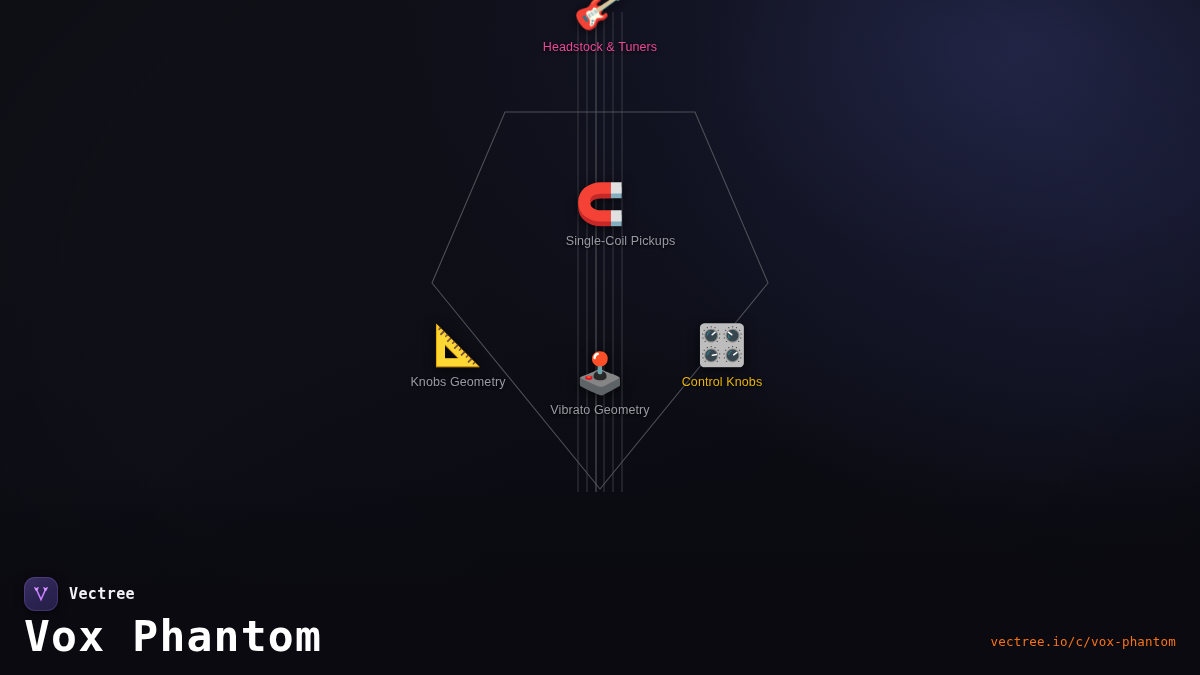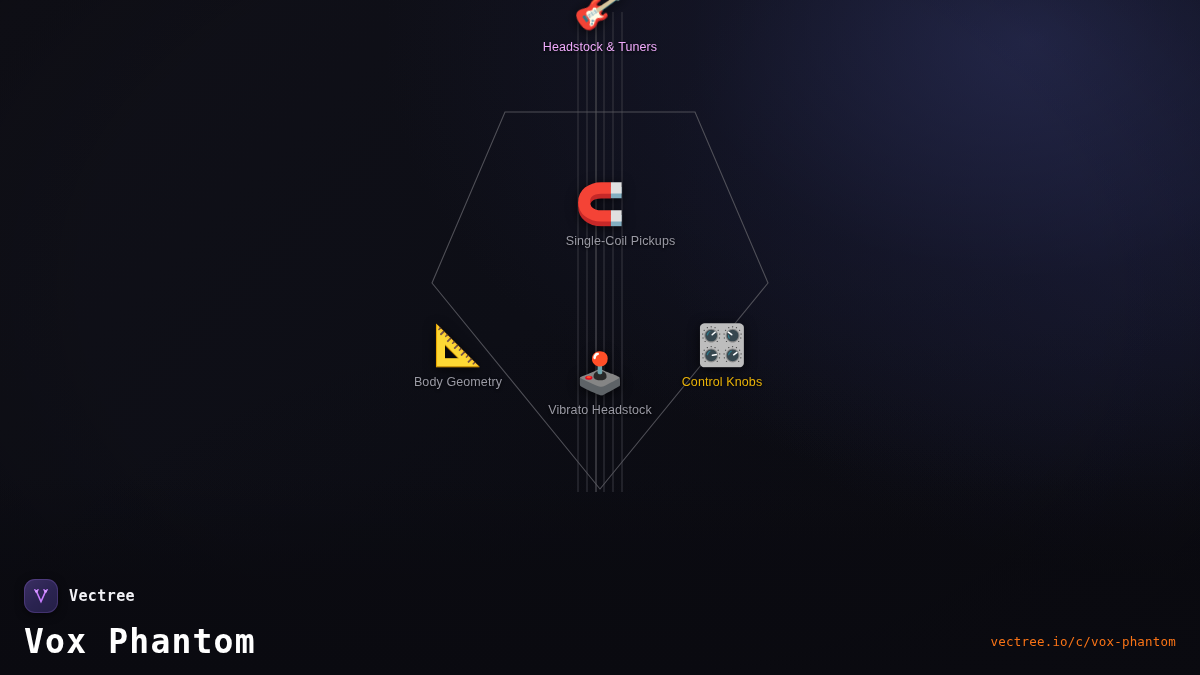--- a/index.html
+++ b/index.html
@@ -79,23 +79,22 @@
     display:flex; align-items:center; justify-content:center;
   }
   .brand-name {
     font-family:"DejaVu Sans Mono", monospace;
     font-size:15px;
     font-weight:bold;
     color:#f2f2f6;
     letter-spacing:0.4px;
   }
   .product-title {
-    margin-top:9px;
     font-family:"DejaVu Sans Mono", monospace;
-    font-size:33px;
+    font-size:43px;
     font-weight:bold;
     color:#ffffff;
     letter-spacing:1.2px;
   }
   #url {
     position:absolute;
     right:24px; bottom:26px;
     z-index:5;
     font-family:"DejaVu Sans Mono", monospace;
     font-size:12.5px;
@@ -122,33 +121,33 @@
           <line x1="613" x2="613" y1="12" y2="492" stroke="#3a3a42" stroke-width="1.1" opacity="0.9"></line>
           <line x1="622" x2="622" y1="12" y2="492" stroke="#3a3a42" stroke-width="1.1" opacity="0.9"></line>
         </g>
       <polygon id="hex-shape" fill="none" stroke="#5a5a62" stroke-width="1.1" stroke-linejoin="miter" opacity="0.85" points="505,112 695,112 768,283 600,489 432,283"></polygon>
     </svg>
   </div>
 
   <div id="nodes-layer">
       <div class="node rot-a" style="left: 600px; top: 22px;">
         <span class="node-icon">🎸</span>
-        <span class="node-label" style="color: #f0abfc;">Headstock &amp; Tuners</span>
+        <span class="node-label" style="color: #ec4899;">Headstock &amp; Tuners</span>
       </div>
       <div class="node" style="left: 600px; top: 216px;">
         <span class="node-icon">🧲</span>
         <span class="node-label" style="color: rgb(154, 154, 164); margin-left: 41px;">Single-Coil Pickups</span>
       </div>
       <div class="node" style="left: 458px; top: 357px;">
         <span class="node-icon">📐</span>
-        <span class="node-label" style="color: rgb(154, 154, 164);">Body Geometry</span>
+        <span class="node-label" style="color: rgb(154, 154, 164);">Knobs Geometry</span>
       </div>
       <div class="node" style="left: 600px; top: 385px;">
         <span class="node-icon">🕹️</span>
-        <span class="node-label" style="color: rgb(154, 154, 164);">Vibrato Headstock</span>
+        <span class="node-label" style="color: rgb(154, 154, 164);">Vibrato Geometry</span>
       </div>
       <div class="node" style="left: 722px; top: 357px;">
         <span class="node-icon">🎛️</span>
         <span class="node-label" style="color: #eab308;">Control Knobs</span>
       </div>
     </div>
 
   <div id="footer">
     <div class="brand-row">
       <div class="brand-mark">

